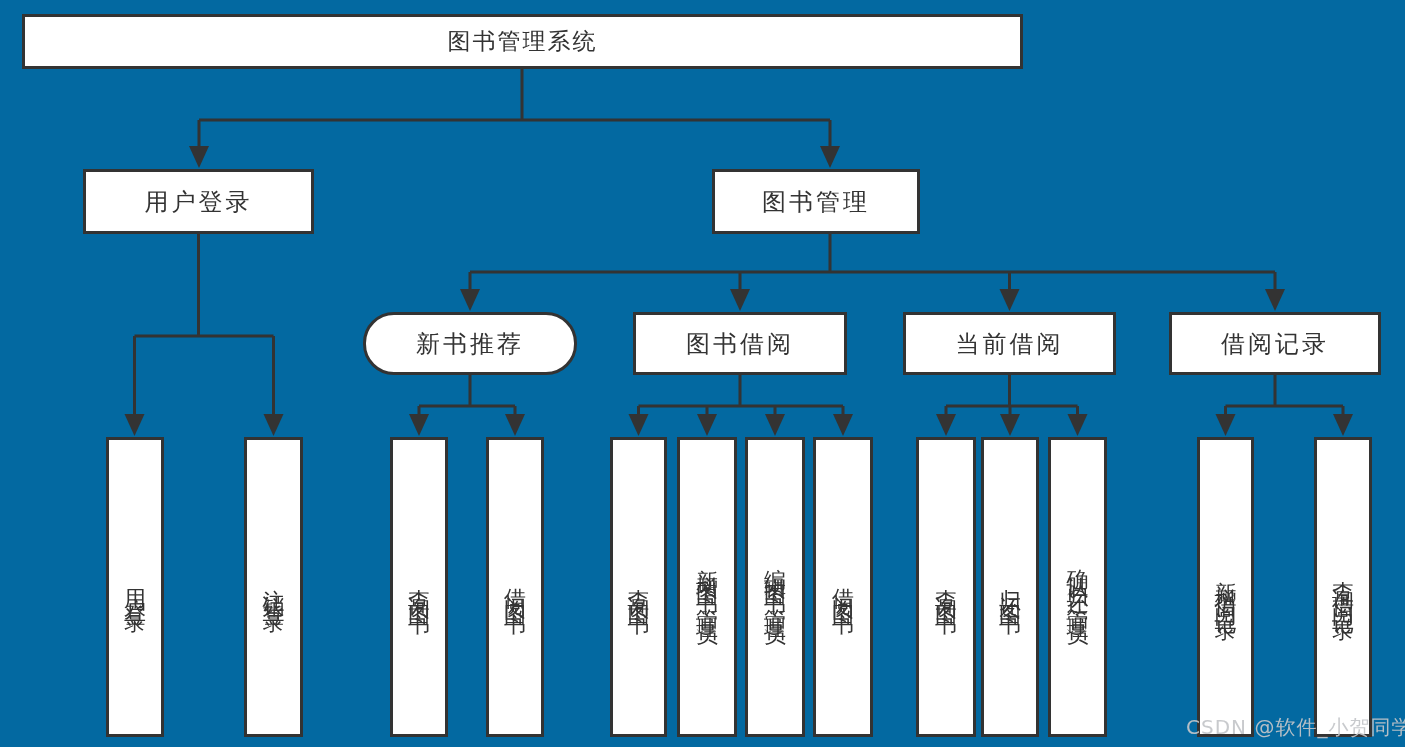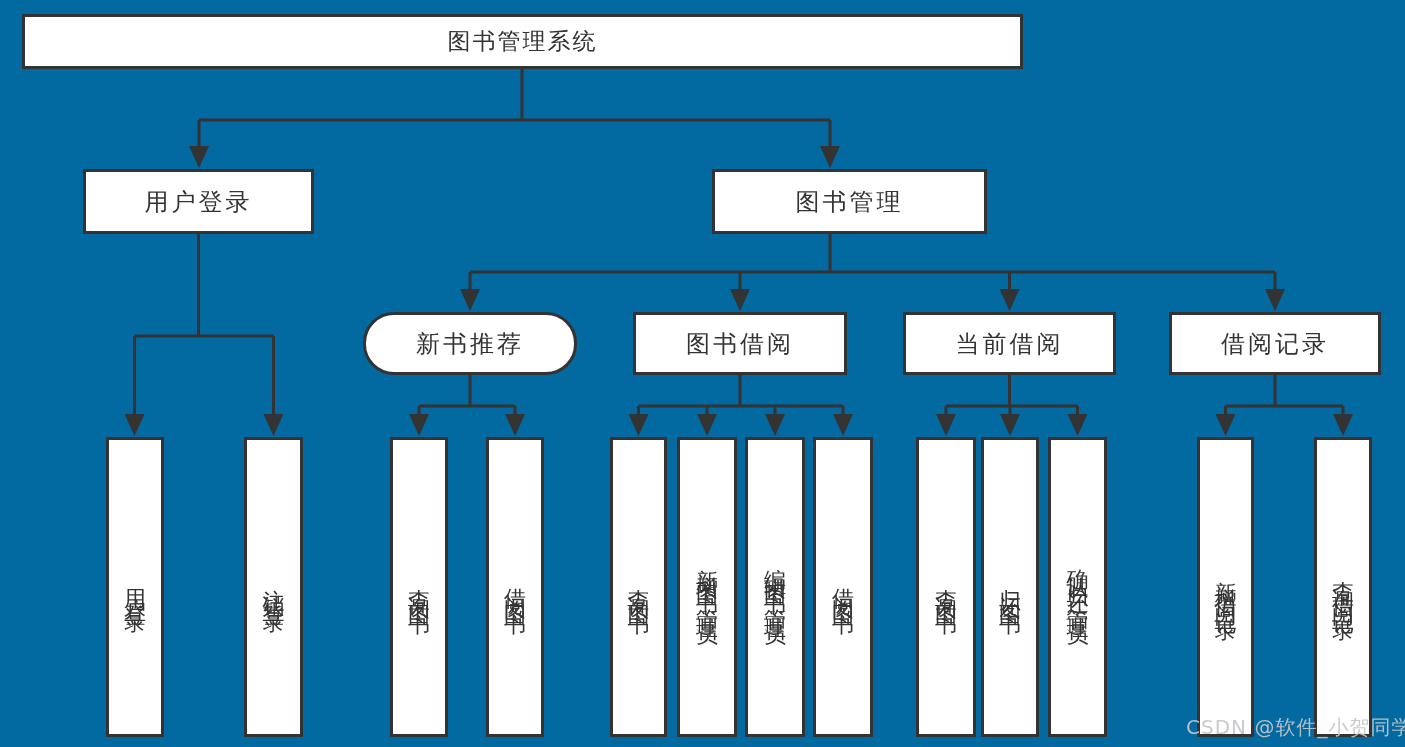--- a/index.html
+++ b/index.html
@@ -102,21 +102,21 @@
       <polygon points="1000,414 1020,414 1010,436"></polygon>
       <polygon points="1067.5,414 1087.5,414 1077.5,436"></polygon>
       <polygon points="1215.5,414 1235.5,414 1225.5,436"></polygon>
       <polygon points="1333,414 1353,414 1343,436"></polygon>
     </g>
   </svg>
 
   <div class="hbox root-box" style="left:22px; top:14px; width:1001px; height:55px;">图书管理系统</div>
 
   <div class="hbox" style="left:83px; top:169px; width:231px; height:65px;">用户登录</div>
-  <div class="hbox" style="left:712px; top:169px; width:275px; height:65px;">图书管理</div>
+  <div class="hbox" style="left:712px; top:169px; width:208px; height:65px;">图书管理</div>
 
   <div class="hbox" style="left:363px; top:312px; width:214px; height:63px;border-radius:31px;">新书推荐</div>
   <div class="hbox" style="left:903px; top:312px; width:213px; height:63px;">当前借阅</div>
   <div class="hbox" style="left:633px; top:312px; width:214px; height:63px;">图书借阅</div>
   <div class="hbox" style="left:1169px; top:312px; width:212px; height:63px;">借阅记录</div>
 
   <div class="vbox" style="left:106px; width:58px;">用户登录</div>
   <div class="vbox" style="left:244px; width:59px;">注销登录</div>
 
   <div class="vbox" style="left:390px; width:58px;">查询图书</div>

